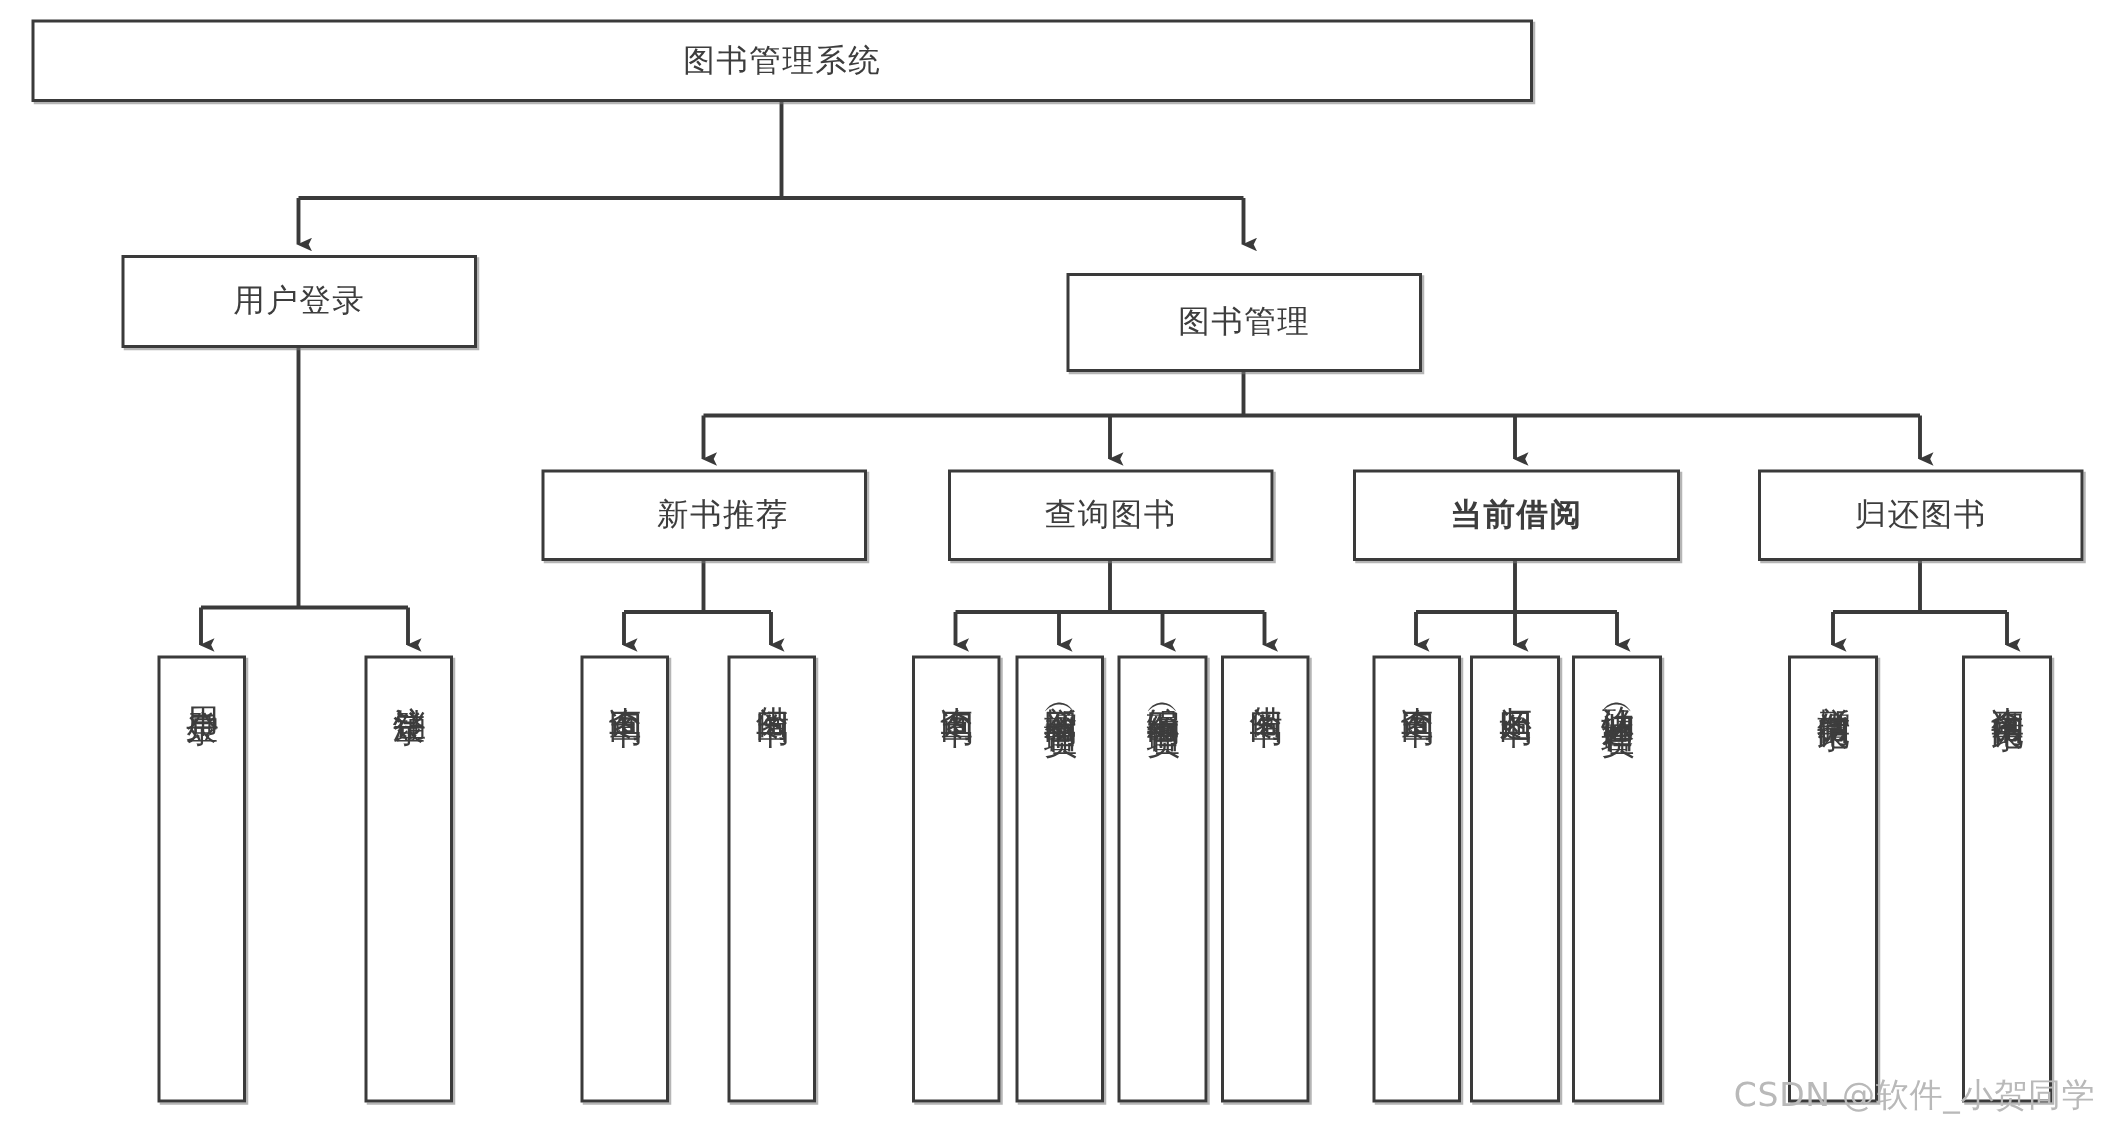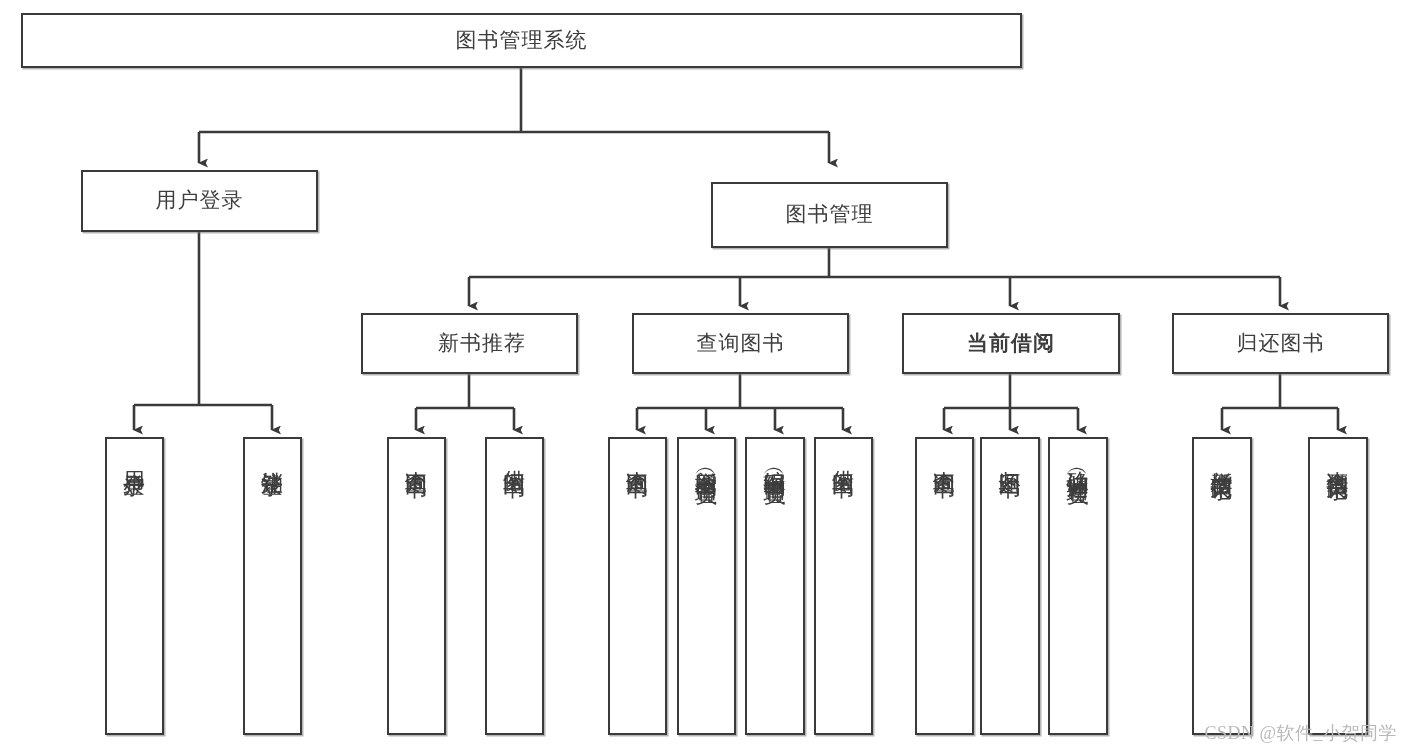--- a/index.html
+++ b/index.html
@@ -53,26 +53,25 @@
     text-orientation: upright;
     font-size: 22px;
     line-height: 1.32;
     letter-spacing: 2px;
     white-space: nowrap;
   }
   #watermark {
     position: absolute;
     right: 8px;
     bottom: 2px;
-    font-size: 18px;
+    font-size: 22px;
     color: #b9b9b9;
     letter-spacing: 0.5px;
     white-space: nowrap;
     pointer-events: none;
-    font-family: Liberation Serif, serif;
   }
 </style>
 </head>
 <body>
 
 <div id="diagram-root">
 
   <svg id="connectors" viewBox="0 0 1405 747" xmlns="http://www.w3.org/2000/svg">
     <defs>
       <marker id="arrowhead" markerWidth="9" markerHeight="10" refX="4.5" refY="9" orient="auto" markerUnits="userSpaceOnUse">

